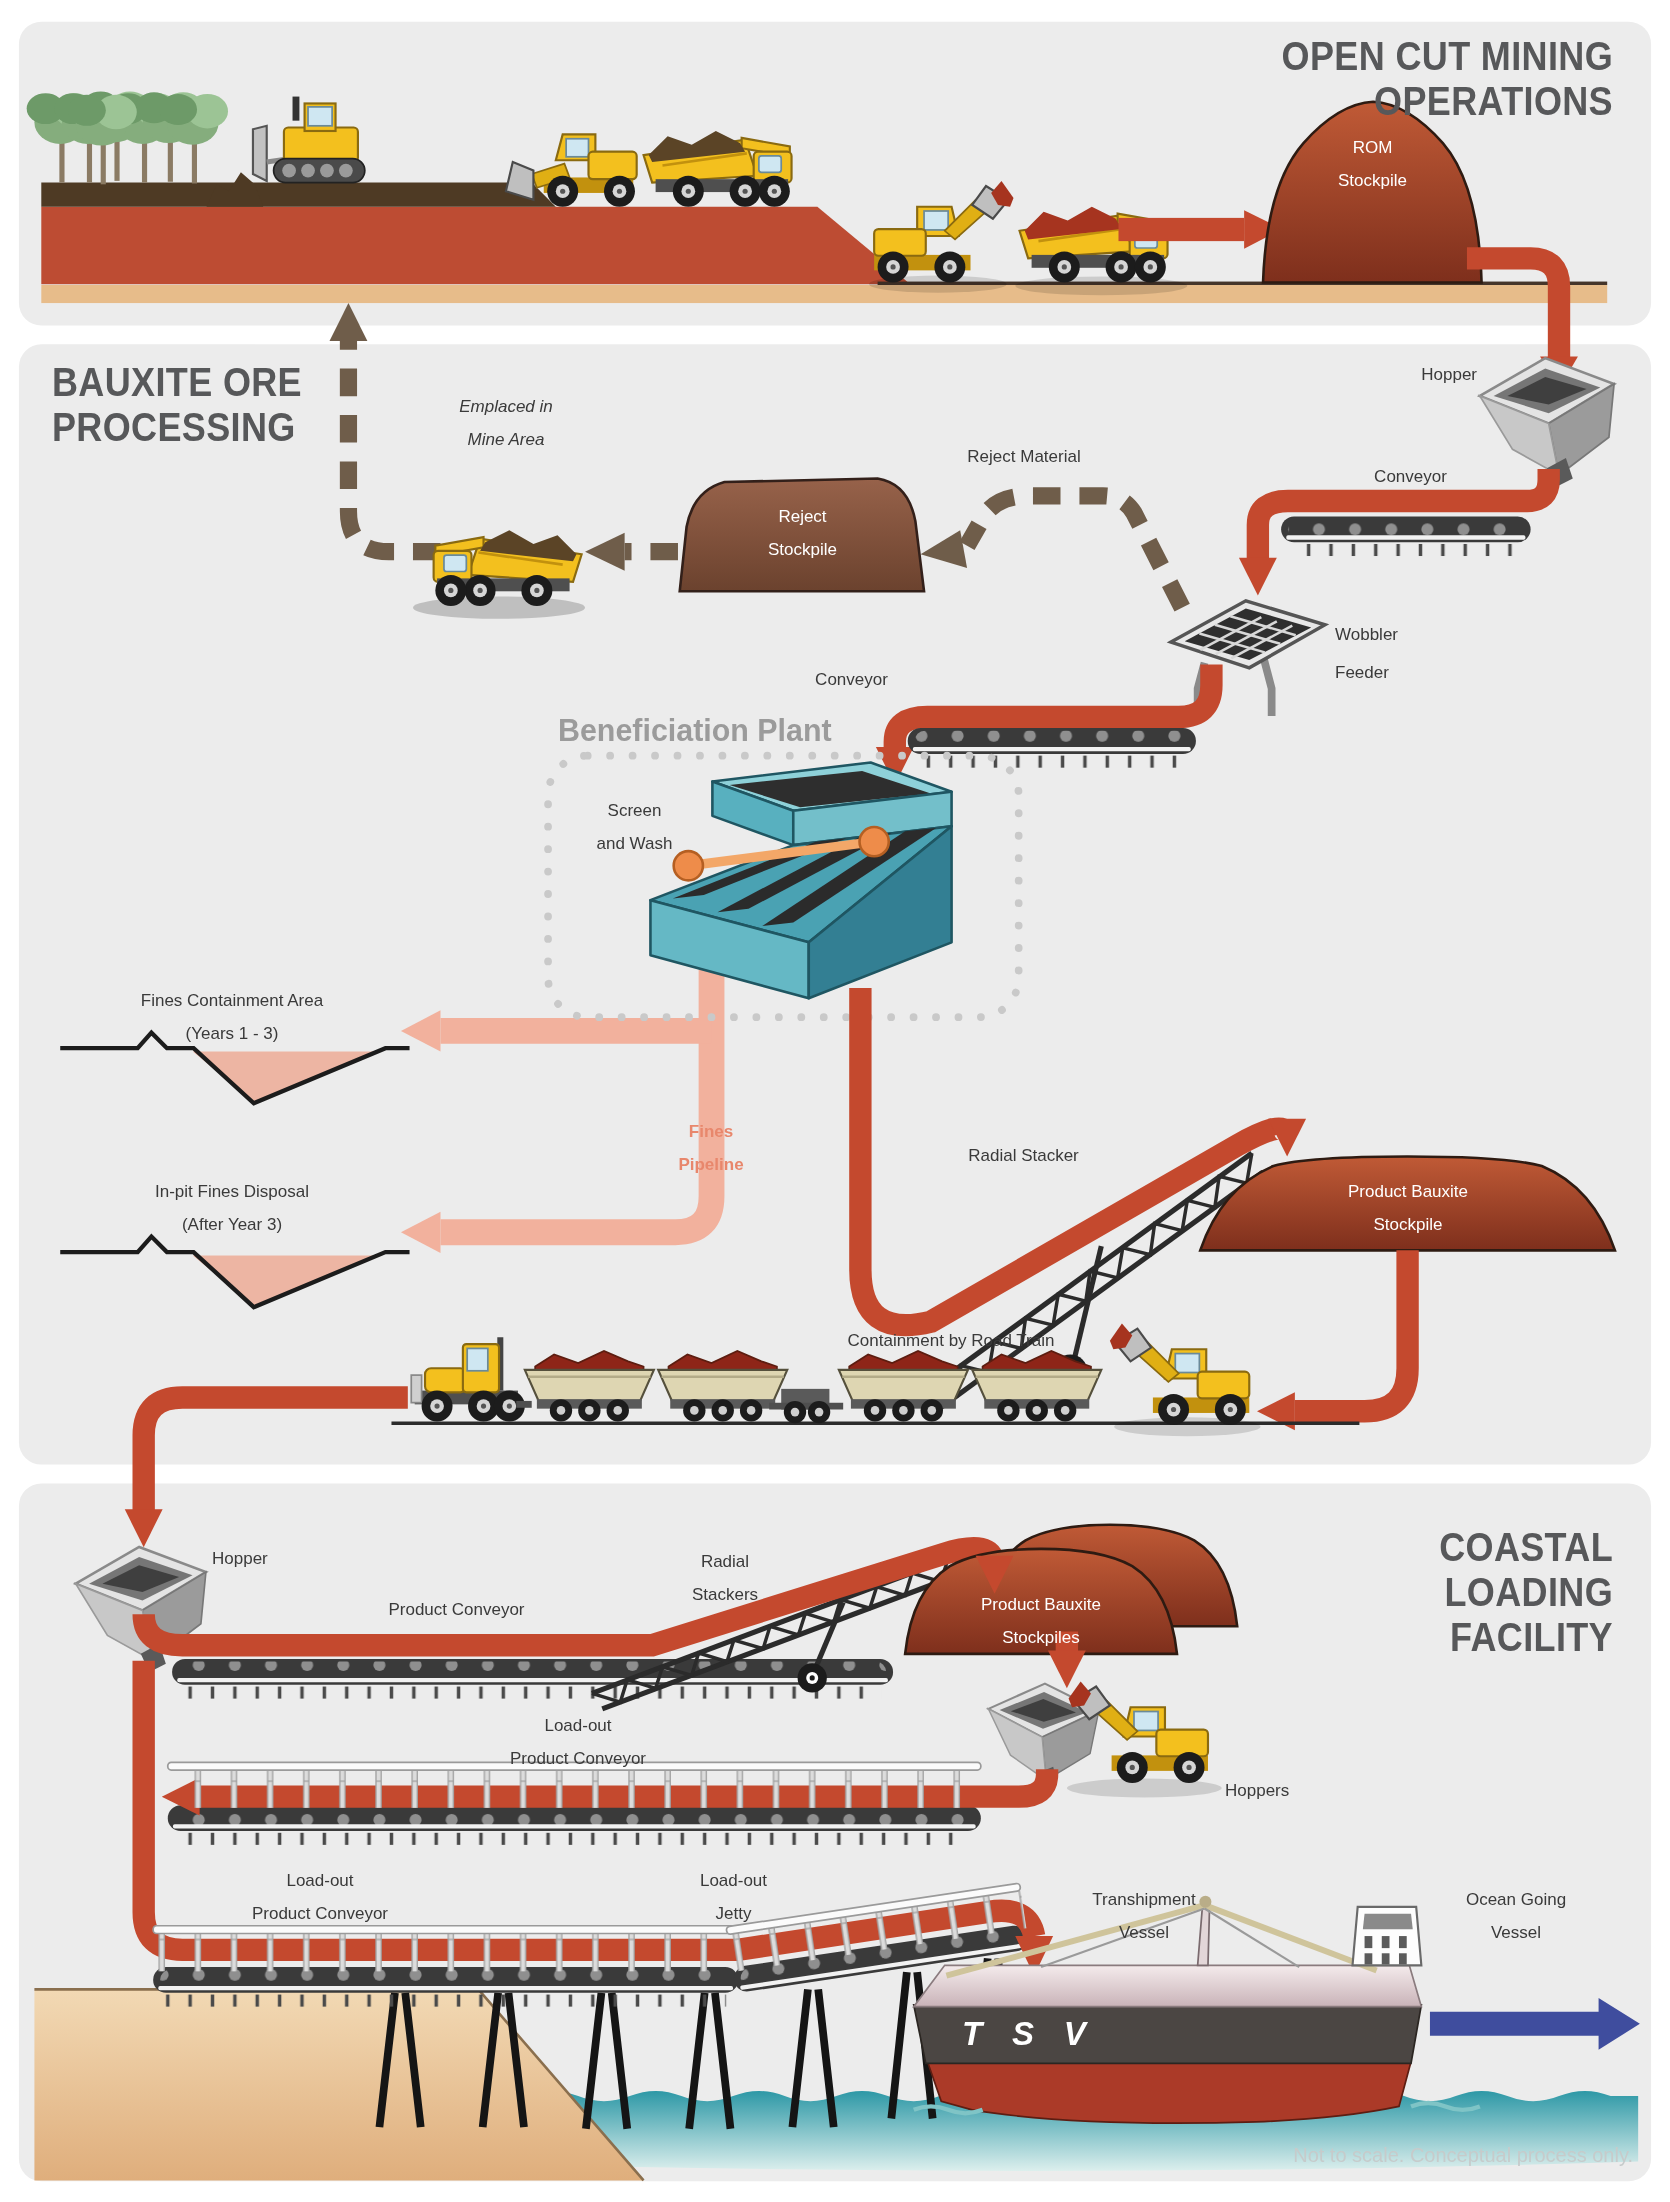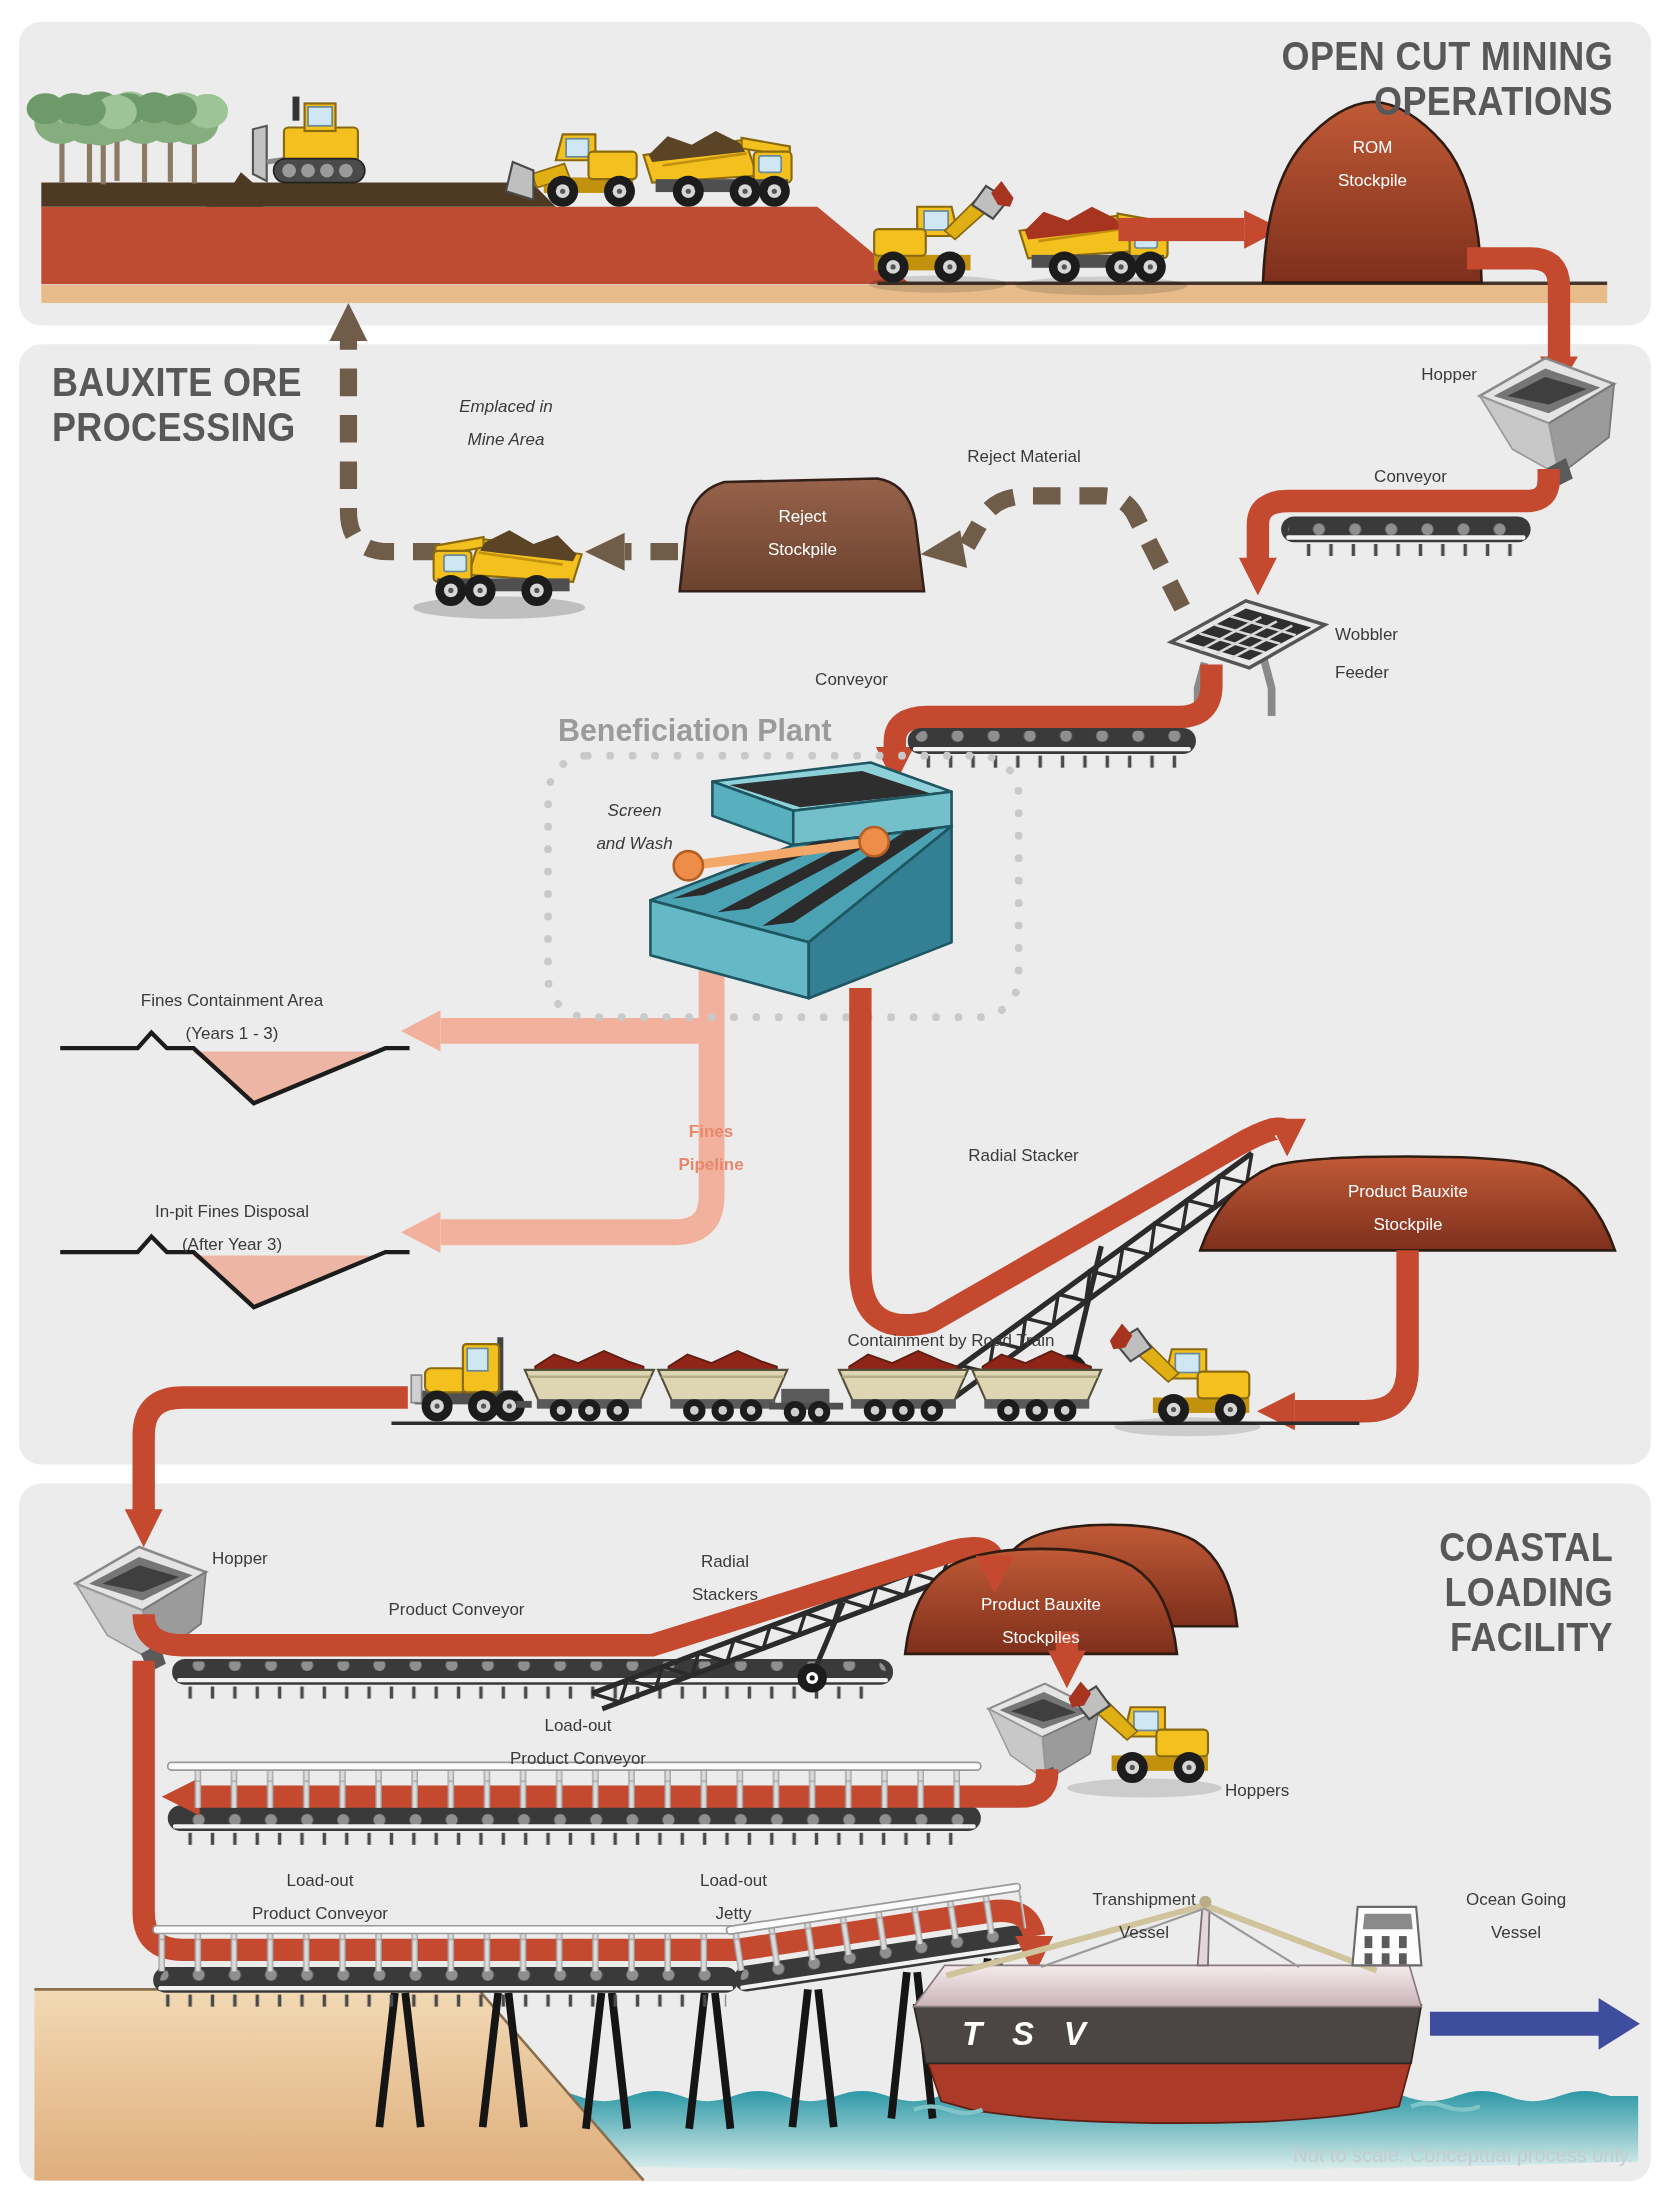--- a/index.html
+++ b/index.html
@@ -458,33 +458,33 @@
 <div class="lbl" style="left:394px;top:390px;width:224px;font-style:italic;">
   <span class="ln">Emplaced in</span>
       <span class="ln">Mine Area</span>
 </div>
 <div class="lbl" style="left:757px;top:663px;width:189px;">
   <span class="ln">Conveyor</span>
 </div>
 <div class="lbl plantt la-left" style="left:558px;top:714px;width:361px;">
   <span class="ln">Beneficiation Plant</span>
 </div>
-<div class="lbl" style="left:555px;top:794px;width:159px;font-style:italic;">
+<div class="lbl" style="left:555px;top:794px;width:159px;">
   <span class="ln">Screen</span>
       <span class="ln">and Wash</span>
 </div>
 <div class="lbl" style="left:60px;top:984px;width:344px;">
   <span class="ln">Fines Containment Area</span>
       <span class="ln">(Years 1 - 3)</span>
 </div>
 <div class="lbl salmon" style="left:625px;top:1115px;width:172px;">
   <span class="ln">Fines</span>
       <span class="ln">Pipeline</span>
 </div>
-<div class="lbl" style="left:60px;top:1175px;width:344px;margin-top:20px;">
+<div class="lbl" style="left:60px;top:1175px;width:344px;">
   <span class="ln">In-pit Fines Disposal</span>
       <span class="ln">(After Year 3)</span>
 </div>
 <div class="lbl" style="left:886px;top:1139px;width:275px;">
   <span class="ln">Radial Stacker</span>
 </div>
 <div class="lbl white" style="left:1279px;top:1175px;width:258px;">
   <span class="ln">Product Bauxite</span>
       <span class="ln">Stockpile</span>
 </div>

